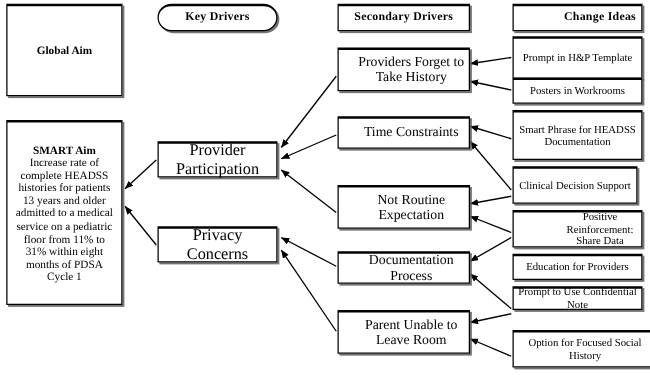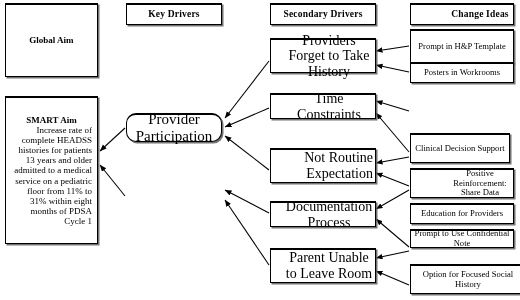--- a/index.html
+++ b/index.html
@@ -24,23 +24,23 @@
     display:flex;
     align-items:center;
     justify-content:center;
     text-align:center;
     line-height:1.12;
     z-index:2;
   }
   .box span{display:block;padding:0 2px;}
   .hdr{font-weight:bold;font-size:9.5px;letter-spacing:.2px;}
   .aim-title{font-weight:bold;}
-  .aimbox{flex-direction:column;font-size:9px;padding:2px 3px;text-align:right;}
-  .kd{font-size:15px;border-radius:10px;}
-  .sd{font-size:14px;padding-left:12px;}
+  .aimbox{flex-direction:column;font-size:9px;padding:2px 3px;}
+  .kd{font-size:13px;}
+  .sd{font-size:11px;padding-left:12px;}
   .ci{font-size:8.6px;}
 </style>
 </head>
 <body>
 
 <div id="canvas">
 
   <svg id="wires" viewBox="0 0 520 300">
     <defs>
       <marker id="ah" markerWidth="7" markerHeight="7" refX="6.2" refY="2.6" orient="auto" markerUnits="strokeWidth">
@@ -69,21 +69,21 @@
       <path d="M409,186 L376,173"></path>
 
       <path d="M409,190 L376,209"></path>
       <path d="M409,247 L376,219"></path>
 
       <path d="M409,251 L376,258"></path>
       <path d="M409,285 L376,271"></path>
     </g>
   </svg>
 
-  <div class="box hdr" style="left:126px;top:3px;width:96px;height:22px;">
+  <div class="box hdr" style="left:126px;top:3px;width:96px;height:22px;border-radius:11px;">
     <span>Key Drivers</span>
   </div>
   <div class="box hdr" style="left:270px;top:3px;width:106px;height:22px;">
     <span>Secondary Drivers</span>
   </div>
   <div class="box hdr" style="left:410px;top:3px;width:104px;height:22px;padding-left:36px;">
     <span>Change Ideas</span>
   </div>
 
   <div class="box aimbox" style="left:5px;top:3px;width:93px;height:74px;">
@@ -91,42 +91,48 @@
   </div>
 
   <div class="box aimbox" style="left:5px;top:96px;width:93px;height:148px;">
     <span class="aim-title">SMART Aim</span>
     <span>Increase rate of complete HEADSS histories for patients 13 years and older admitted to a medical service on a pediatric floor from 11% to 31% within eight months of PDSA Cycle 1</span>
   </div>
 
   <div class="box kd" style="left:126px;top:113px;width:96px;height:29px;">
     <span>Provider Participation</span>
   </div>
+  <div class="box kd" style="left:126px;top:181px;width:96px;height:29px;">
+    <span>Privacy Concerns</span>
+  </div>
 
   <div class="box sd" style="left:270px;top:38px;width:106px;height:35px;">
     <span>Providers Forget to Take History</span>
   </div>
   <div class="box sd" style="left:270px;top:93px;width:106px;height:26px;">
     <span>Time Constraints</span>
   </div>
-  <div class="box sd" style="left:270px;top:148px;width:106px;height:35px;text-align:right;">
+  <div class="box sd" style="left:270px;top:148px;width:106px;height:35px;">
     <span>Not Routine Expectation</span>
   </div>
   <div class="box sd" style="left:270px;top:201px;width:106px;height:26px;">
     <span>Documentation Process</span>
   </div>
   <div class="box sd" style="left:270px;top:248px;width:106px;height:35px;">
     <span>Parent Unable to Leave Room</span>
   </div>
 
   <div class="box ci" style="left:410px;top:29px;width:104px;height:34px;">
     <span>Prompt in H&amp;P Template</span>
   </div>
   <div class="box ci" style="left:410px;top:62px;width:104px;height:21px;">
     <span>Posters in Workrooms</span>
+  </div>
+  <div class="box ci" style="left:410px;top:88px;width:104px;height:40px;">
+    <span>Smart Phrase for HEADSS Documentation</span>
   </div>
   <div class="box ci" style="left:410px;top:133px;width:100px;height:30px;">
     <span>Clinical Decision Support</span>
   </div>
   <div class="box ci" style="left:410px;top:168px;width:104px;height:30px;padding-left:36px;">
     <span>Positive Reinforcement: Share Data</span>
   </div>
   <div class="box ci" style="left:410px;top:203px;width:104px;height:21px;">
     <span>Education for Providers</span>
   </div>

